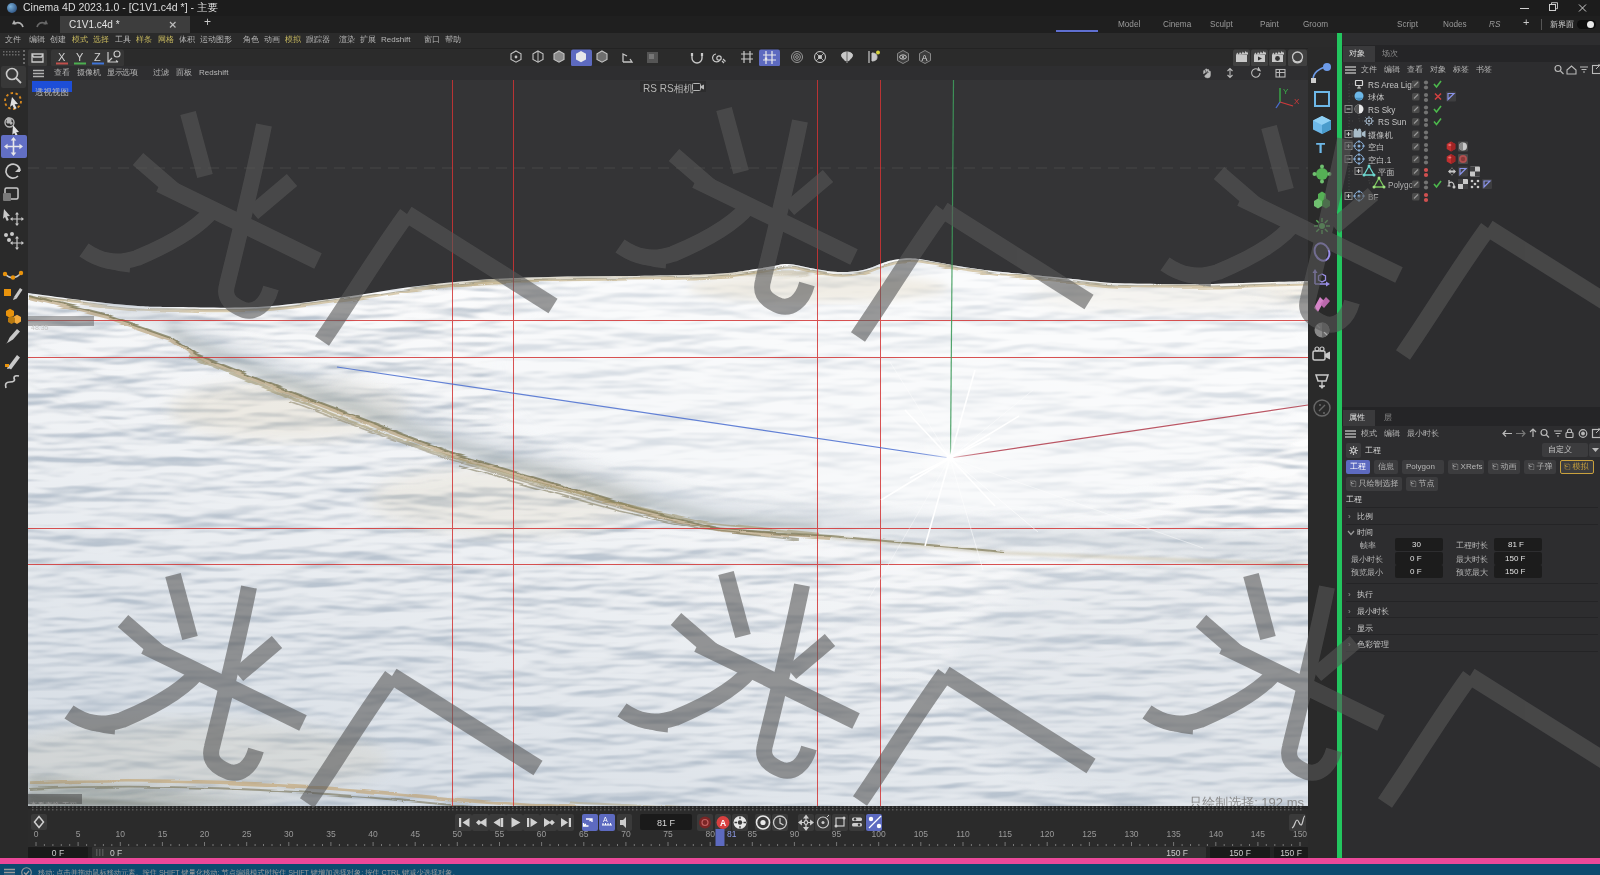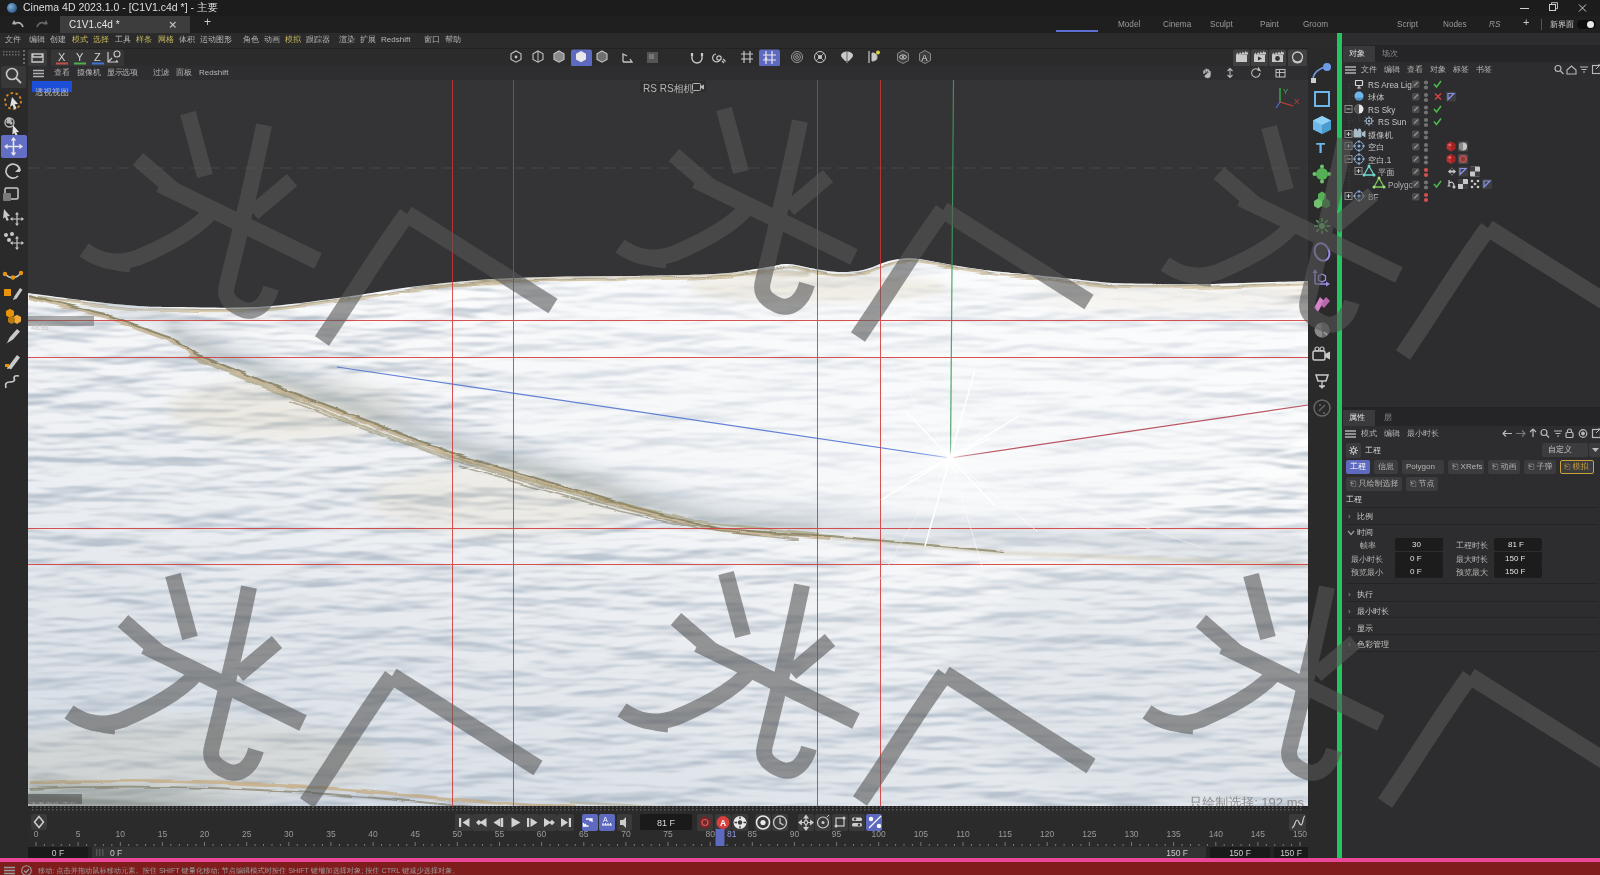--- a/index.html
+++ b/index.html
@@ -1758,21 +1758,21 @@
       </g>
   <text x="82" y="49.5" font-size="8.5" fill="#ccc">0 F</text>
   <text x="1160" y="49.5" font-size="8.5" fill="#ccc" text-anchor="end">150 F</text>
   <rect x="1182" y="41" width="60" height="11" rx="1" fill="#1a1a1a"></rect>
       <text x="1212" y="49.5" font-size="8.5" fill="#ccc" text-anchor="middle">150 F</text>
   <rect x="1246" y="41" width="34" height="11" rx="1" fill="#1a1a1a"></rect>
       <text x="1263" y="49.5" font-size="8.5" fill="#ccc" text-anchor="middle">150 F</text>
 </svg>
 </div>
 
-<div class="ab" id="statusbar" style="left:0;top:858px;width:1600px;height:17px;background:#7f1d1d;border-top:4px solid #ec4899;box-sizing:border-box">
+<div class="ab" id="statusbar" style="left:0;top:858px;width:1600px;height:17px;background:#0c4a6e;border-top:6px solid #ec4899;box-sizing:border-box">
   <svg class="ab" style="left:4px;top:4px" width="12" height="9">
       <g stroke="#9a9a9a" stroke-width="1.3">
         <path d="M0 1.5h11M0 4.5h11M0 7.5h11"></path>
       </g>
     </svg>
   <svg class="ab" style="left:21px;top:3px" width="11" height="11">
       <circle cx="5.5" cy="5.5" r="4.8" fill="none" stroke="#9a9a9a" stroke-width="1.1"></circle>
       <path d="M3 5.5l2 2 3-3.5" fill="none" stroke="#9a9a9a" stroke-width="1.2"></path>
     </svg>
   <div class="tx" style="left:38px;top:3px;color:#9a9a9a;font-size:7.2px">移动: 点击并拖动鼠标移动元素。按住 SHIFT 键量化移动; 节点编辑模式时按住 SHIFT 键增加选择对象; 按住 CTRL 键减少选择对象。</div>

